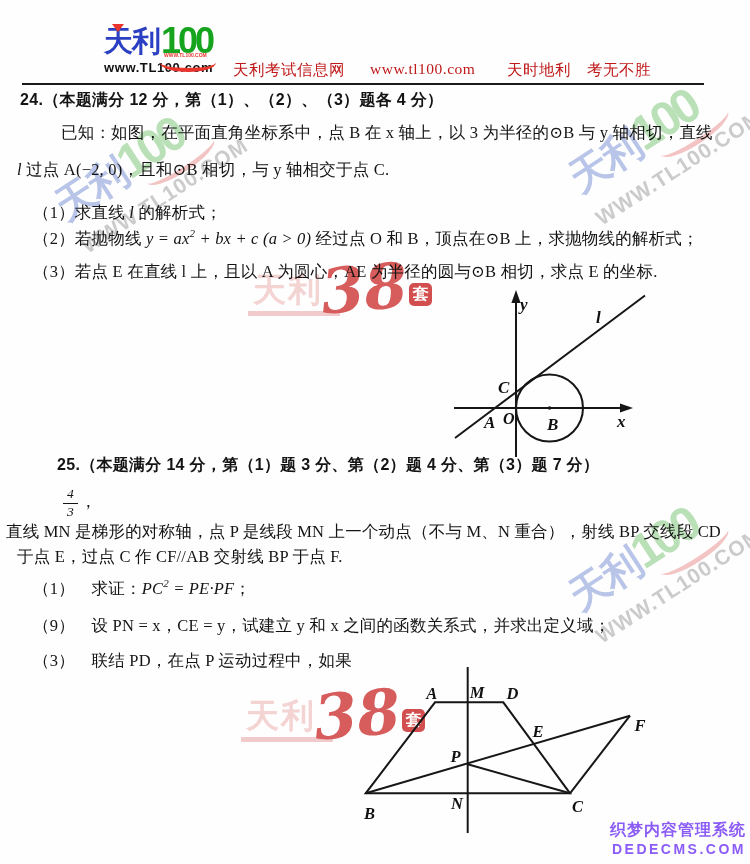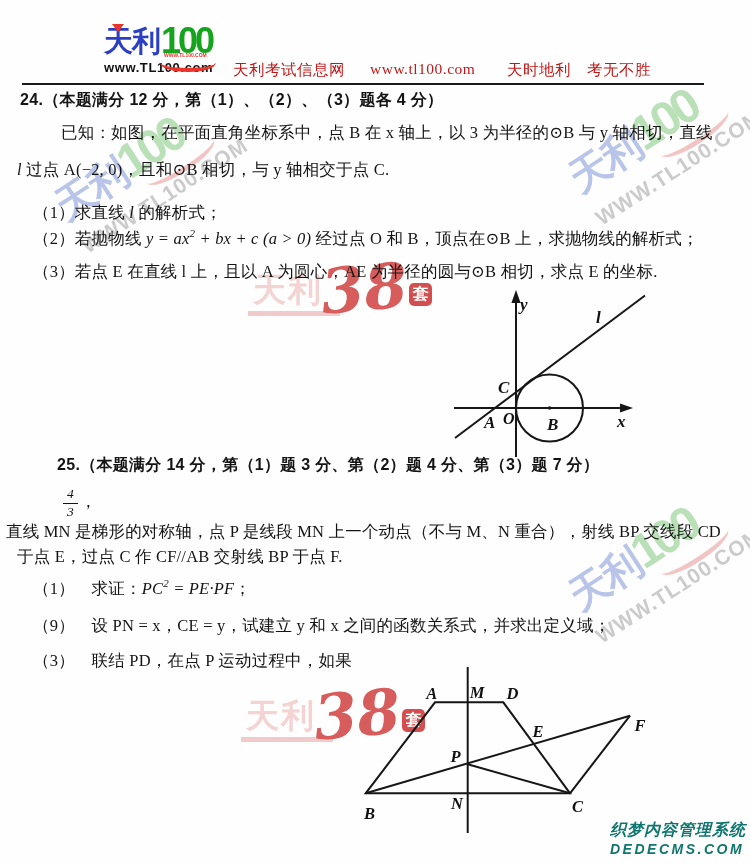--- a/index.html
+++ b/index.html
@@ -44,22 +44,22 @@
   .wm-swoosh{position:absolute;left:88px;top:34px;width:80px;height:18px;border-bottom:5px solid #f2c4c4;border-radius:50%;}
   .wm-url{font-family:"Liberation Sans",sans-serif;font-weight:bold;font-size:21px;color:#cbcbcb;letter-spacing:1px;margin-top:12px;}
 
   .wm-red{position:absolute;z-index:1;display:flex;align-items:center;opacity:0.9;}
   .wmr-tianli{font-family:"Liberation Sans",sans-serif;font-weight:bold;font-size:33px;color:#f4cfcf;letter-spacing:2px;position:relative;line-height:1;}
   .wmr-tianli::after{content:"";position:absolute;left:-5px;bottom:-10px;width:92px;height:5px;background:#f0c6c6;}
   .wmr-38{font-family:"DejaVu Serif","Liberation Serif",serif;font-weight:bold;font-style:italic;font-size:62px;color:#d34b4b;line-height:0.95;margin-left:-2px;transform:rotate(-5deg);}
   .wmr-tao{width:23px;height:23px;background:#cf3d3d;color:#fff;font-family:"Liberation Sans",sans-serif;font-weight:bold;font-size:16px;display:flex;align-items:center;justify-content:center;border-radius:5px;margin-left:2px;margin-top:10px;}
 
   
-  .footer{position:absolute;right:4px;top:820px;z-index:2;
-    font-family:"Liberation Sans","DejaVu Sans",sans-serif;font-weight:bold;color:#0f766e;font-style:italic;}
+  .footer{position:absolute;right:4px;top:820px;text-align:right;z-index:2;
+    font-family:"Liberation Sans","DejaVu Sans",sans-serif;font-weight:bold;color:#8b5cf6;}
   .footer .l1{font-size:16px;letter-spacing:1px;}
   .footer .l2{font-size:14px;letter-spacing:2.5px;}
 </style>
 </head>
 <body>
 
 <div class="page">
 
   <div class="wm" style="left:52px;top:128px;">
     <div class="wm-row">

